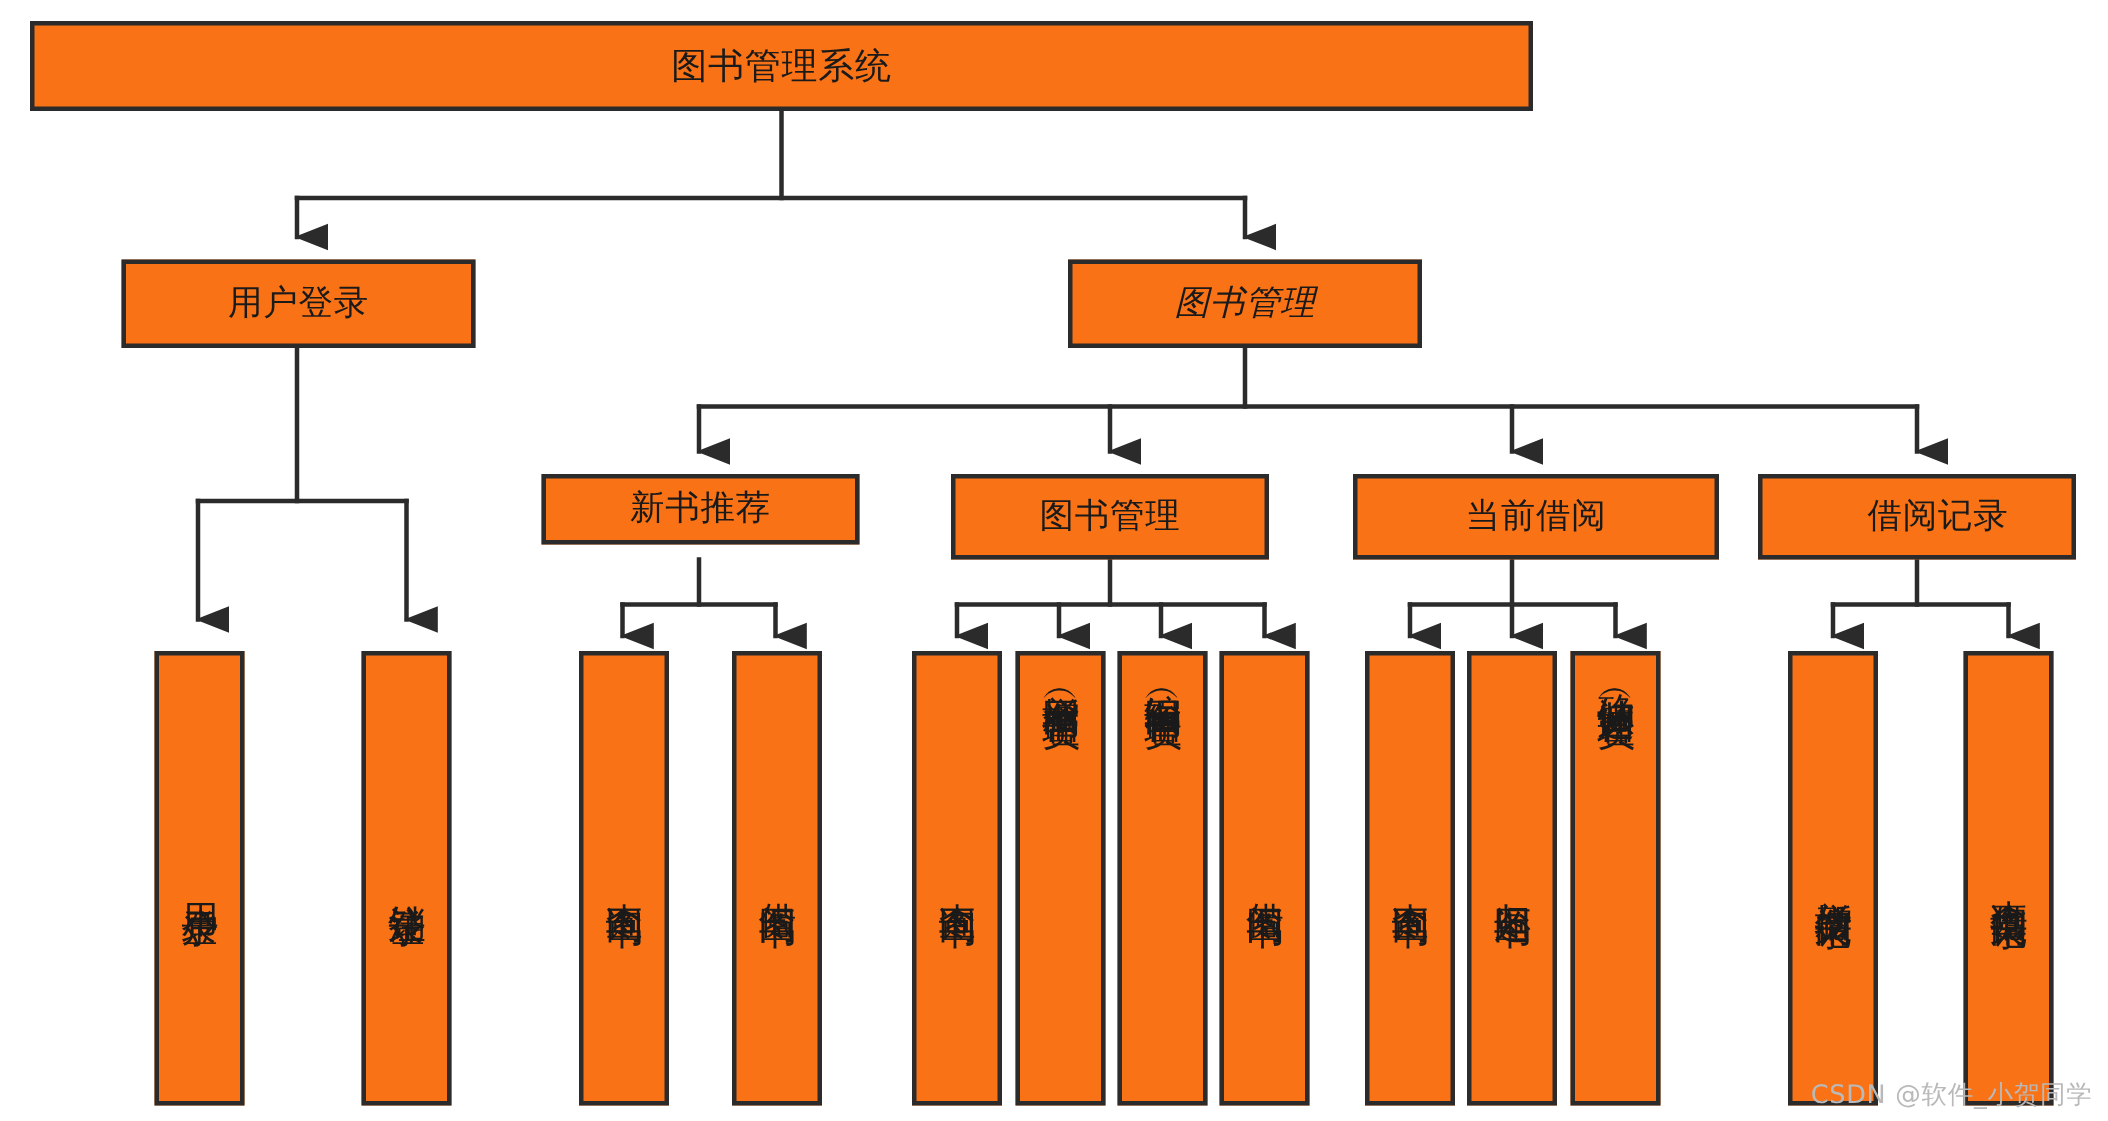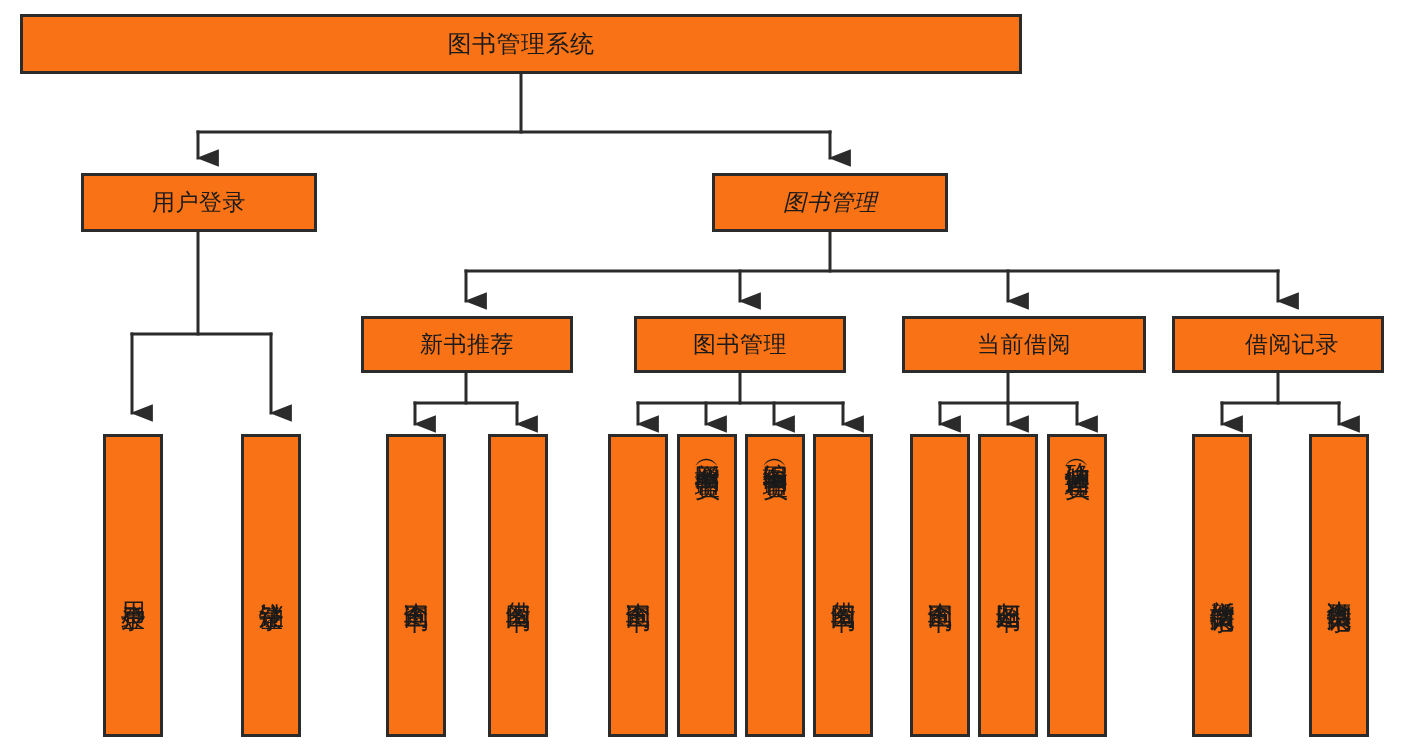--- a/index.html
+++ b/index.html
@@ -134,21 +134,21 @@
   </div>
 
   <div class="node-box" style="left:81px; top:173px; width:236px; height:59px;">
     <span class="node-label-h">用户登录</span>
   </div>
 
   <div class="node-box" style="left:712px; top:173px; width:236px; height:59px;font-style:italic;">
     <span class="node-label-h">图书管理</span>
   </div>
 
-  <div class="node-box" style="left:361px; top:316px; width:212px; height:57px;">
+  <div class="node-box" style="left:361px; top:316px; width:212px; height:47px;">
     <span class="node-label-h">新书推荐</span>
   </div>
 
   <div class="node-box" style="left:634px; top:316px; width:212px; height:57px;">
     <span class="node-label-h">图书管理</span>
   </div>
 
   <div class="node-box" style="left:902px; top:316px; width:244px; height:57px;">
     <span class="node-label-h">当前借阅</span>
   </div>
@@ -202,14 +202,15 @@
   </div>
 
   <div class="node-box node-leaf leaf-center" style="left:1192px; top:434px; width:60px; height:303px; align-items:center; padding-top:0;">
     <span class="node-label-v">新增借阅记录</span>
   </div>
 
   <div class="node-box node-leaf leaf-center" style="left:1309px; top:434px; width:60px; height:303px; align-items:center; padding-top:0;">
     <span class="node-label-v">查询借阅记录</span>
   </div>
 
+  <div class="watermark">CSDN @软件_小贺同学</div>
 
 </div>
 
 </body></html>

